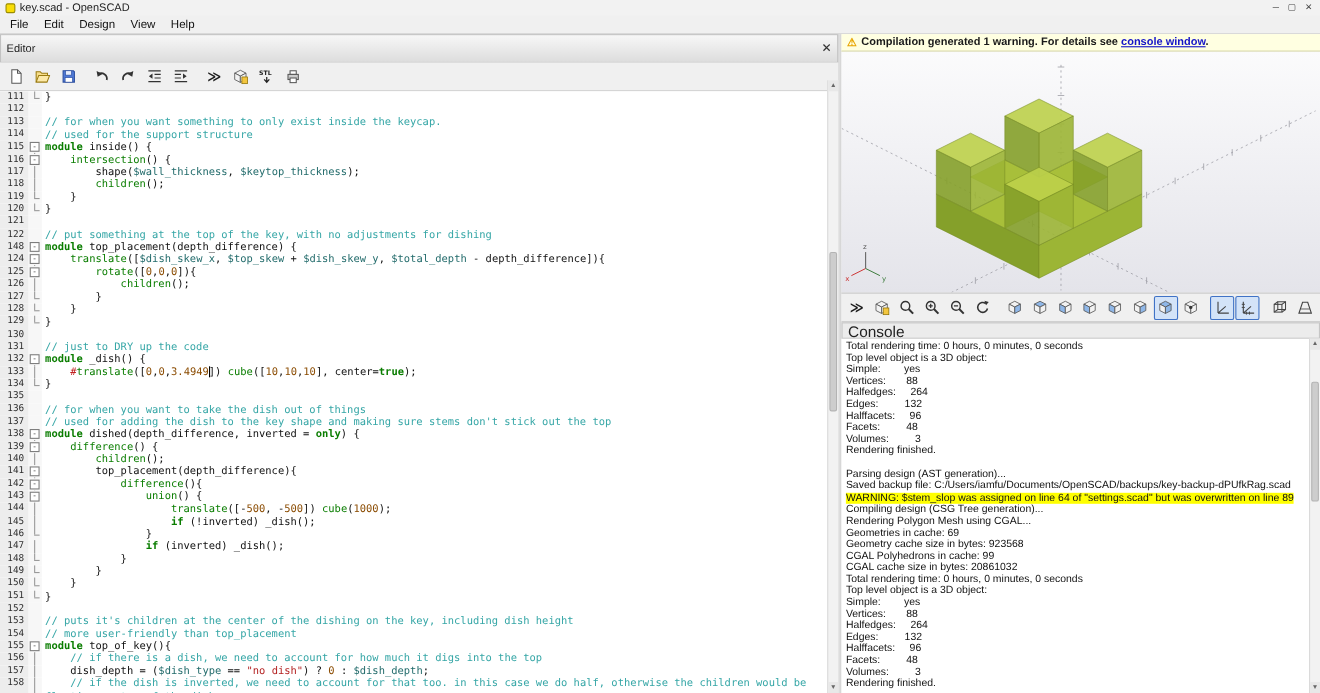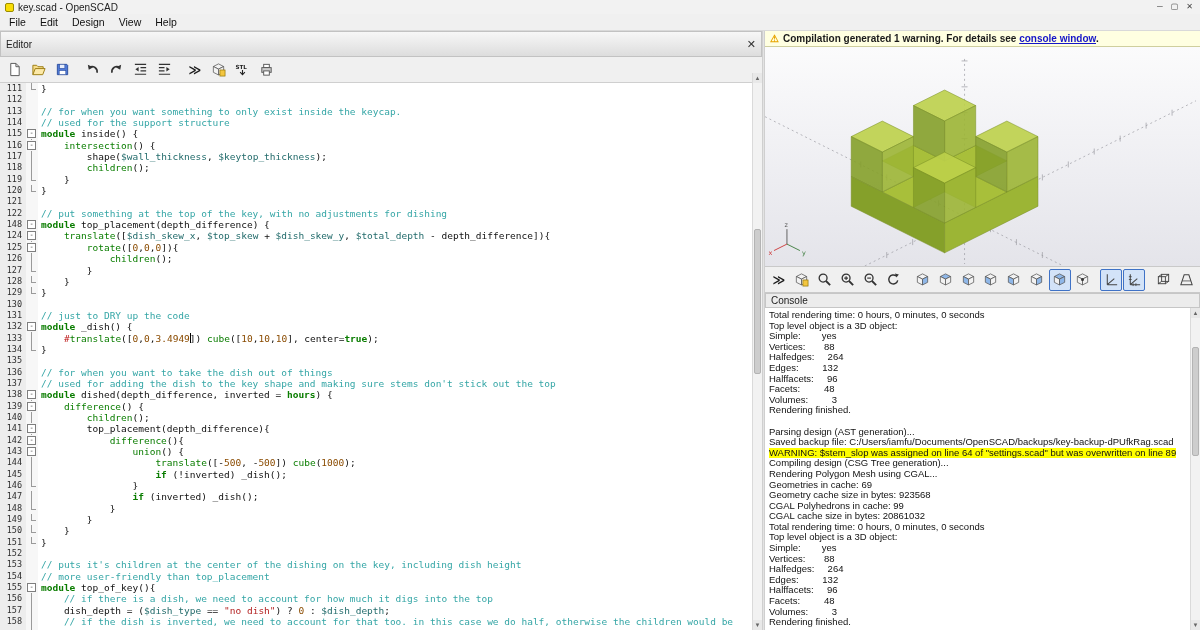--- a/index.html
+++ b/index.html
@@ -65,21 +65,21 @@
   .banner { height:16px; background:var(--banner-bg,#ffffe1); border-bottom:1px solid #cfcf9e; display:flex; align-items:center; gap:4px; padding:0 5px; font-size:10px; font-weight:bold; flex-shrink:0; white-space:nowrap; overflow:hidden; }
   .warn-glyph { color:#e8a500; font-size:10px; }
   .banner a { color:var(--link-color,#1515c8); text-decoration:underline; }
   .viewport { height:220px; position:relative; background:linear-gradient(#fbfbfc,#e4e4ea); border-bottom:1px solid #c9c9c9; flex-shrink:0; overflow:hidden; }
   .viewport svg { position:absolute; inset:0; width:100%; height:100%; }
   #axis-lines line { stroke:#9a9aa2; stroke-width:0.7; stroke-dasharray:2,3; }
   #axis-ticks line { stroke:#9a9aa2; stroke-width:0.7; }
   #keycap-model polygon { stroke:#758c22; stroke-width:0.5; }
   .vp-toolbar { height:26px; background:#f0f0f0; border-bottom:1px solid #c9c9c9; display:flex; align-items:center; gap:1px; padding:0 3px; flex-shrink:0; }
   .console { flex:1; display:flex; flex-direction:column; min-height:0; position:relative; }
-  .console-header { height:15px; background:#ececec; border:1px solid #c6c6c6; font-size:10px; display:flex; align-items:center; padding-left:5px; color:#222; flex-shrink:0; }
+  .console-header { height:15px; background:#ececec; border:1px solid #c6c6c6; font-size:14px; display:flex; align-items:center; padding-left:5px; color:#222; flex-shrink:0; }
   .console-body { flex:1; background:#fff; overflow:hidden; padding:2px 12px 0 4px; font-size:9.5px; line-height:10.6px; color:#111; }
   .console-line { white-space:pre; }
   .console-line.warn { background:var(--warning-highlight,#ffff00); display:inline-block; }
 </style>
 </head>
 <body>
 
 <div class="window">
 
   <div class="titlebar">
@@ -347,21 +347,21 @@
             <div class="code-row">
               <span class="ln">137</span>
               <span class="fold"></span>
               <span class="ct"><span class="tok-com">// used for adding the dish to the key shape and making sure stems don't stick out the top</span></span>
             </div>
             <div class="code-row">
               <span class="ln">138</span>
               <span class="fold f-s">
                 <span class="fbox">-</span>
               </span>
-              <span class="ct"><span class="tok-kw">module</span> dished(depth_difference, inverted = <span class="tok-kw">hours</span>) {</span>
+              <span class="ct"><span class="tok-kw">module</span> dished(depth_difference, inverted = <span class="tok-kw">only</span>) {</span>
             </div>
             <div class="code-row">
               <span class="ln">139</span>
               <span class="fold f-s">
                 <span class="fbox">-</span>
               </span>
               <span class="ct">    <span class="tok-bi">difference</span>() {</span>
             </div>
             <div class="code-row">
               <span class="ln">140</span>

